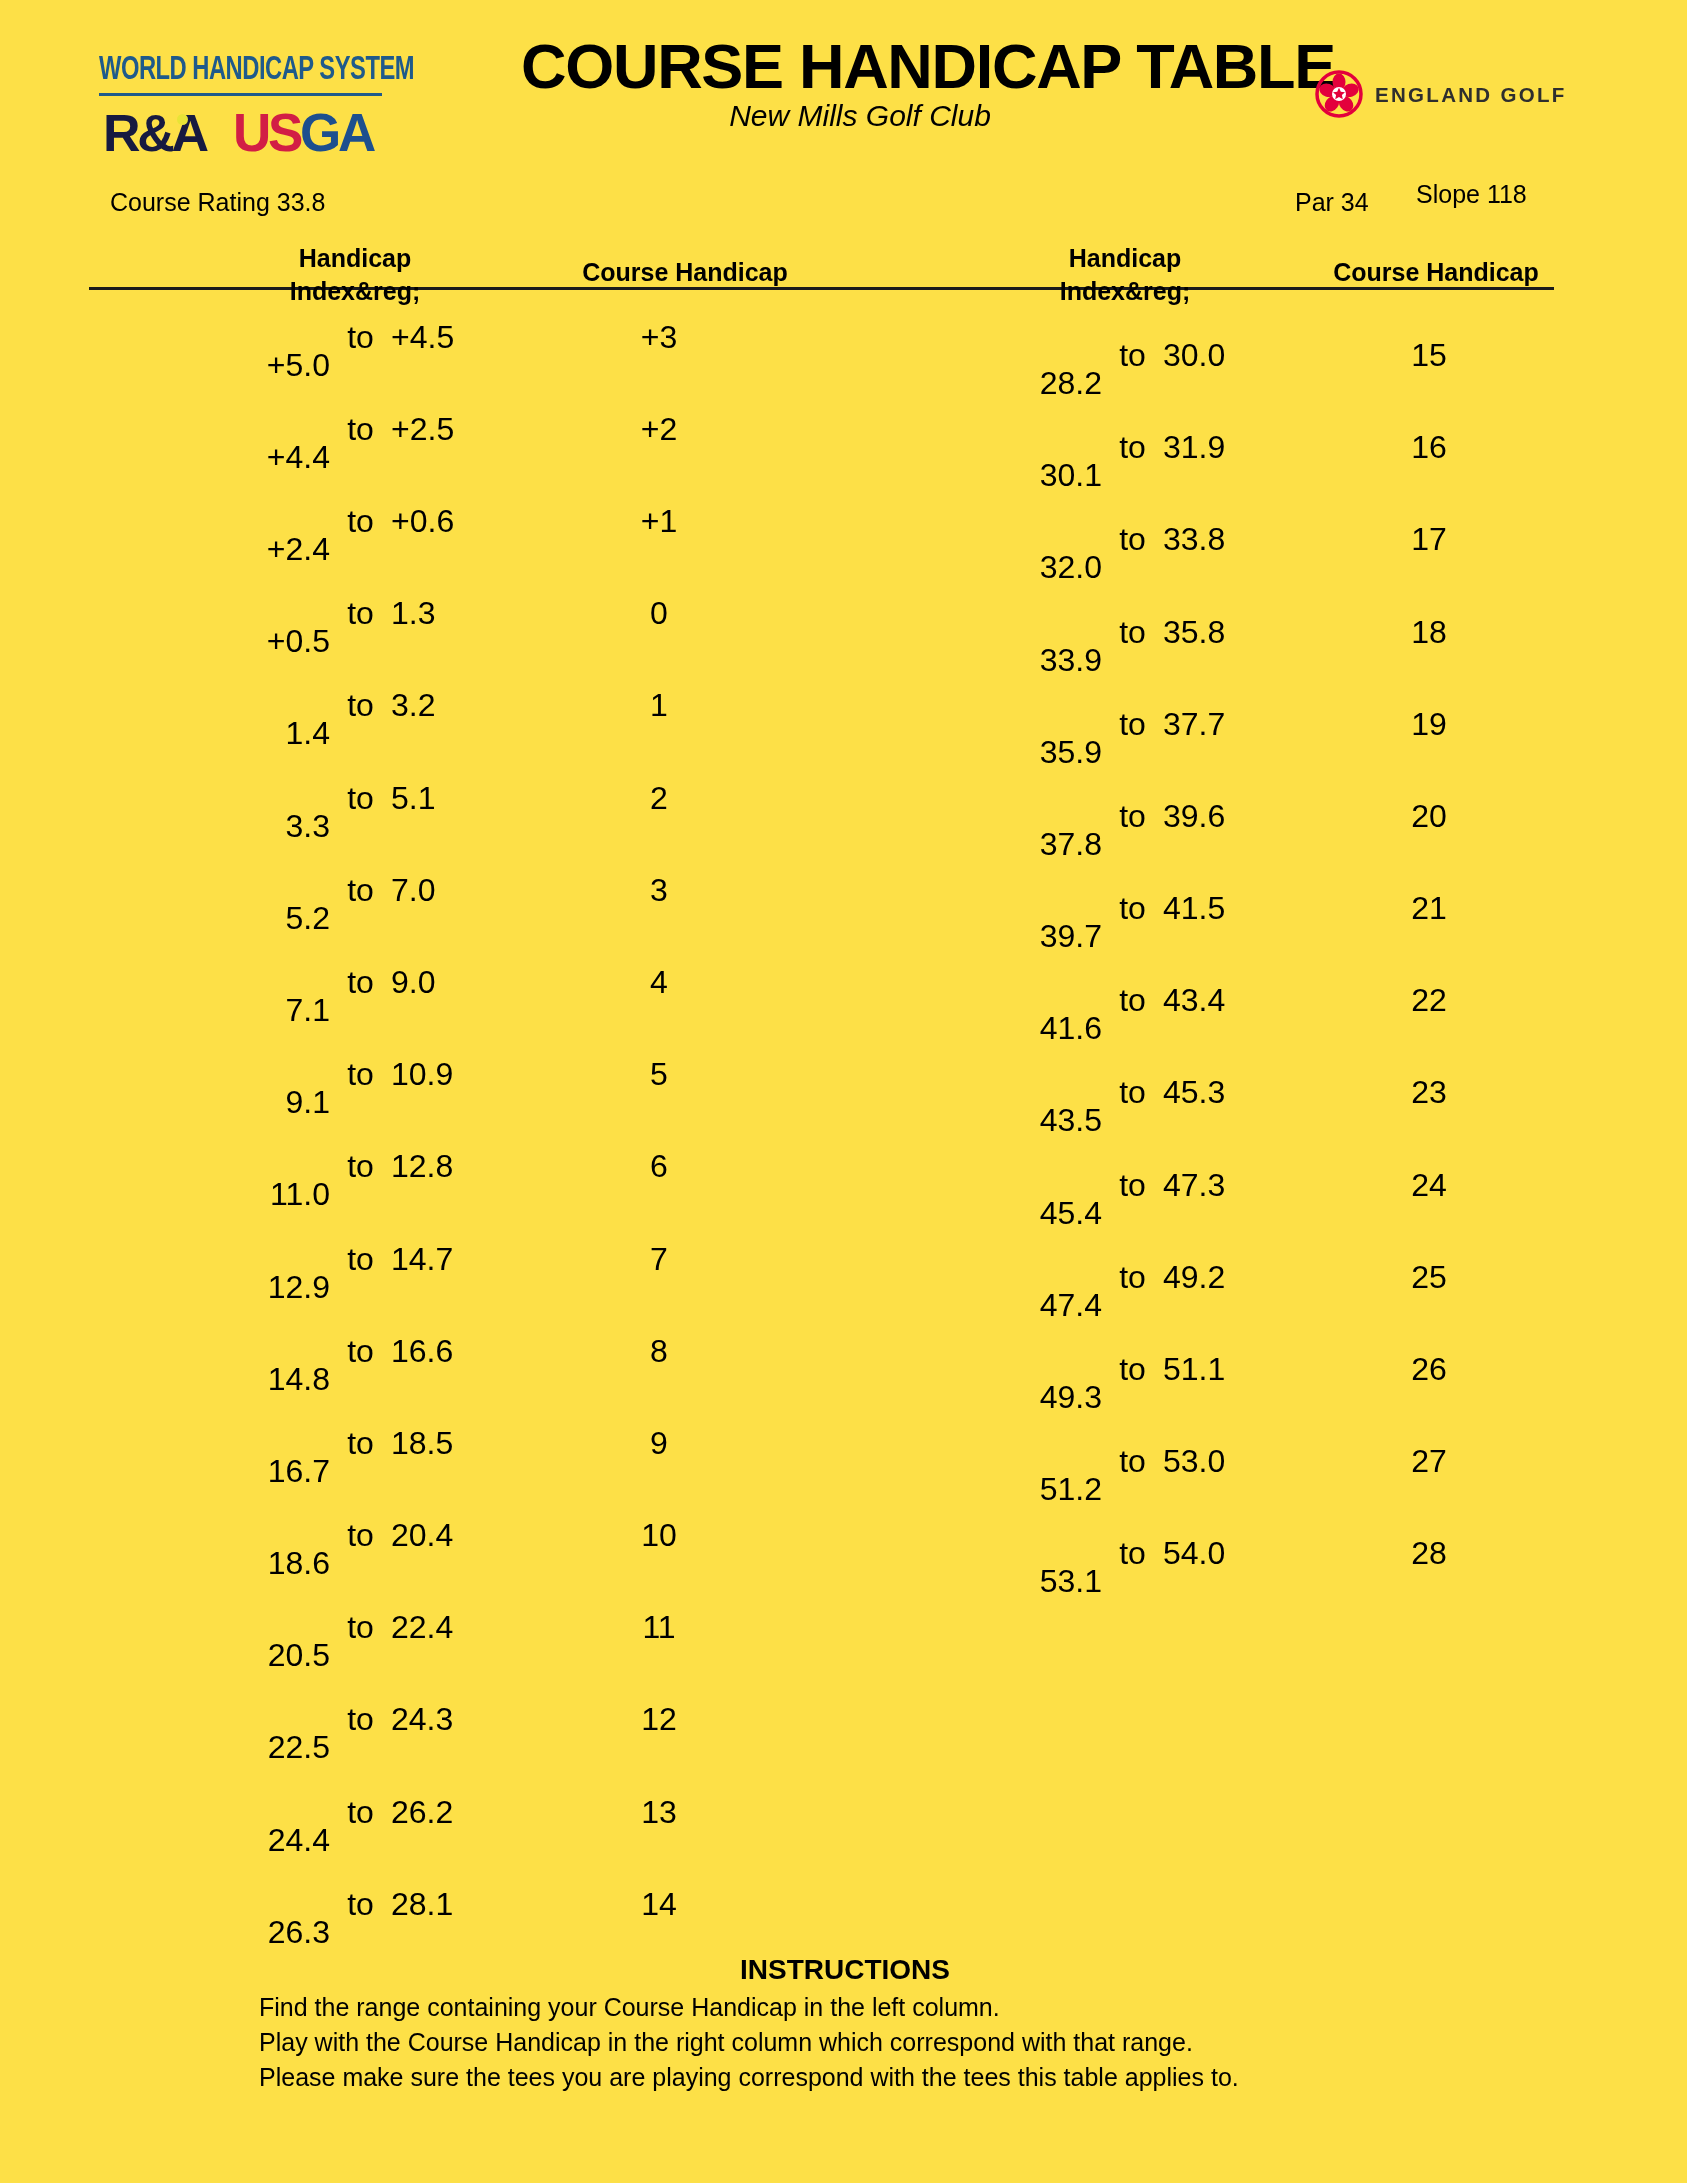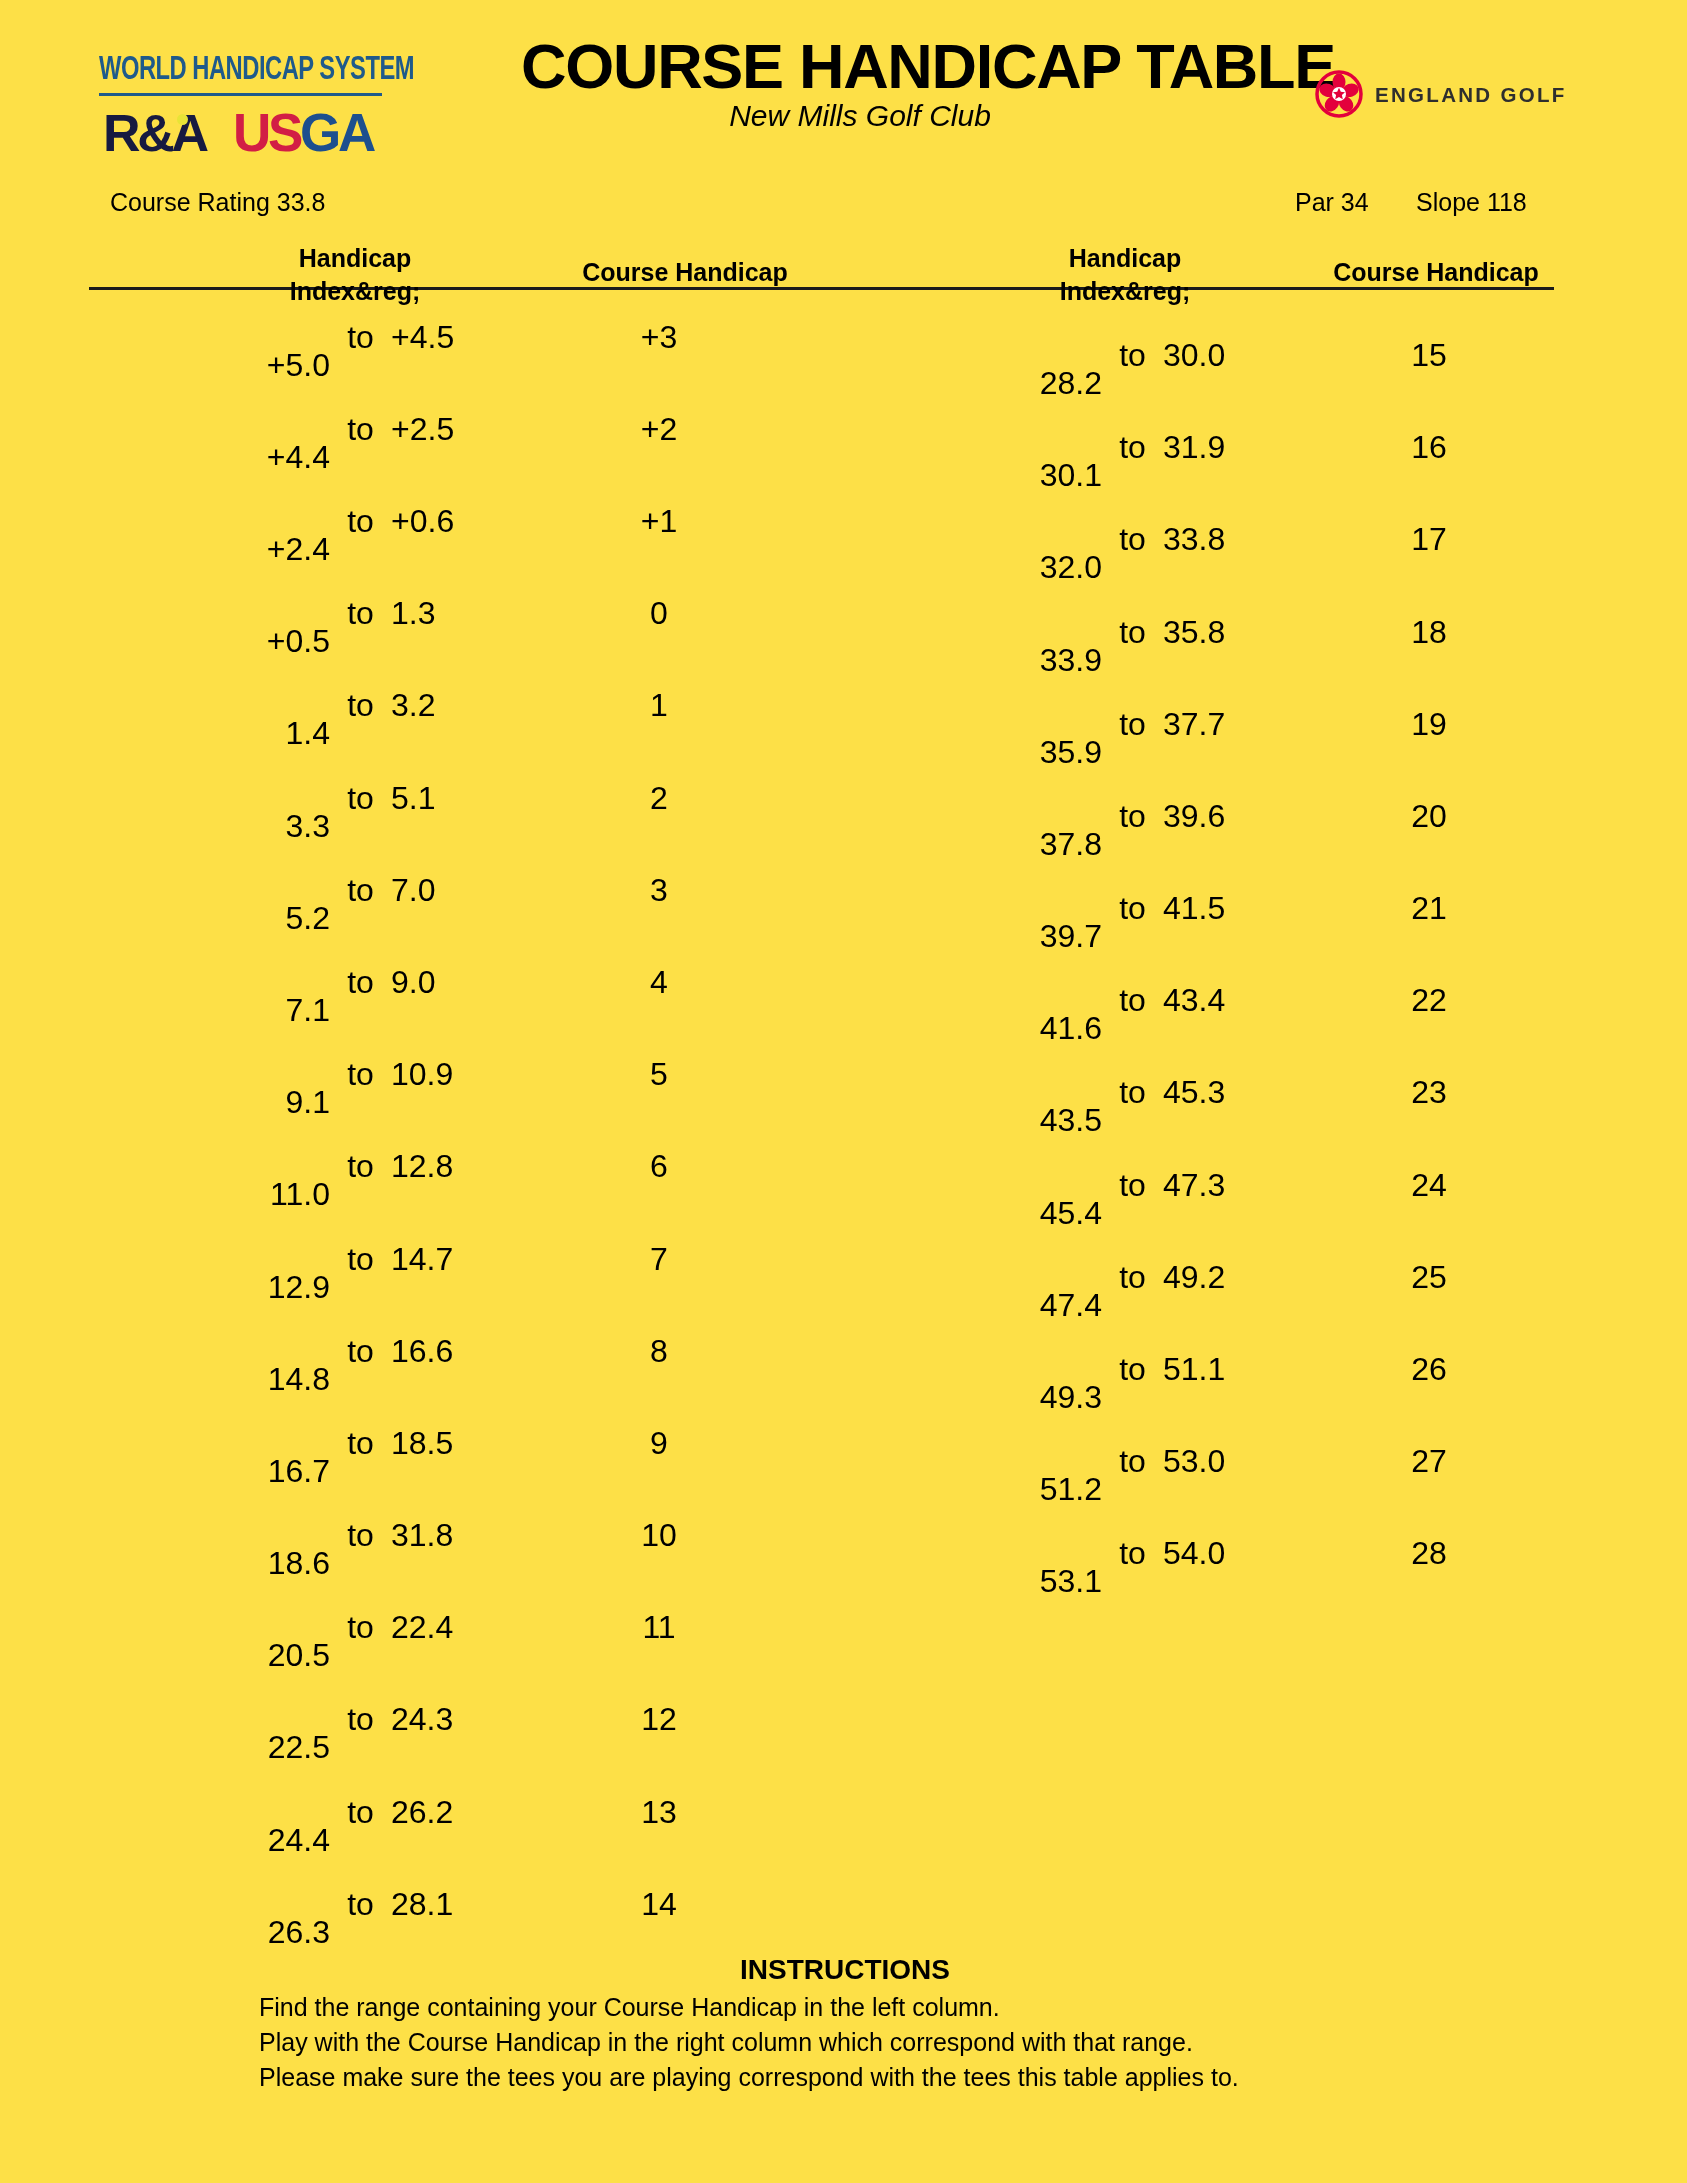--- a/index.html
+++ b/index.html
@@ -32,21 +32,21 @@
 
   
   .eg-rose{left:1314px; top:69px;}
   .eg-label{left:1375px; top:83px; font-size:20.5px; font-weight:600; letter-spacing:2.3px;
     color:var(--eg_text);}
 
   
   .course-rating{left:110px; top:188px; font-size:25px;}
   .event-title{left:838px; top:183px; transform:translateX(-50%); font-size:34px; font-weight:bold;}
   .par-label{left:1295px; top:188px; font-size:25px;}
-  .slope-label{left:1416px; top:188px; font-size:25px;}
+  .slope-label{left:1416px; top:180px; font-size:25px;}
 
   
   .hi-header{transform:translateX(-50%); top:242px; font-size:25px; font-weight:bold;
     line-height:33px; text-align:center; z-index:2;}
   .hi-left{left:355px;}
   .hi-right{left:1125px;}
   .ch-header{transform:translateX(-50%); top:258px; font-size:25px; font-weight:bold; z-index:2;}
   .ch-left{left:685px;}
   .ch-right{left:1436px;}
   .header-rule{left:89px; top:287px; width:1465px; height:2.6px; background:#1b1b1b; z-index:1;}
@@ -216,21 +216,21 @@
           <span class="lo">16.7</span>
           <span class="to">to</span>
           <span class="hi">18.5</span>
         </span>
         <span class="chval">9</span>
       </div>
       <div class="trow" style="top: 1512px;">
         <span class="range">
           <span class="lo">18.6</span>
           <span class="to">to</span>
-          <span class="hi">31.8</span>
+          <span class="hi">20.4</span>
         </span>
         <span class="chval">10</span>
       </div>
       <div class="trow" style="top: 1604px;">
         <span class="range">
           <span class="lo">20.5</span>
           <span class="to">to</span>
           <span class="hi">22.4</span>
         </span>
         <span class="chval">11</span>

